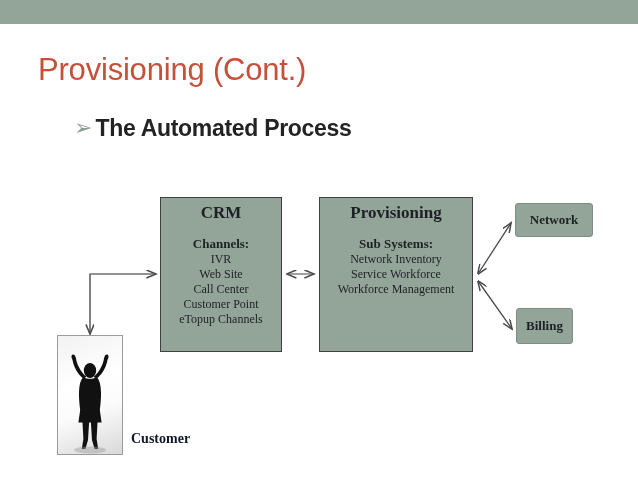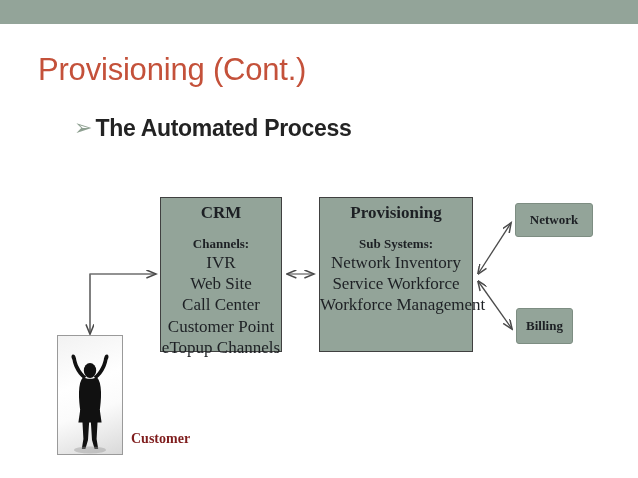--- a/index.html
+++ b/index.html
@@ -97,21 +97,21 @@
     font-size: 17px;
     font-weight: bold;
     line-height: 1.1;
   }
   .proc-sub-head {
     font-size: 13px;
     font-weight: bold;
     line-height: 1.25;
   }
   .proc-item {
-    font-size: 17px;
+    font-size: 12px;
     line-height: 1.25;
     white-space: nowrap;
   }
 
   #box-crm {
     left: 160px;
     top: 197px;
     width: 122px;
     height: 155px;
     padding-top: 6px;
@@ -165,21 +165,21 @@
     overflow: hidden;
   }
   #customer-photo svg { display: block; }
   #customer-label {
     position: absolute;
     left: 131px;
     top: 431px;
     font-family: "Liberation Serif", serif;
     font-weight: bold;
     font-size: 14px;
-    color: #7f1d1d;
+    color: #0f172a;
     white-space: nowrap;
   }
 </style>
 </head>
 <body>
 
 <div id="slide">
 
   <div id="top-banner"></div>
 

